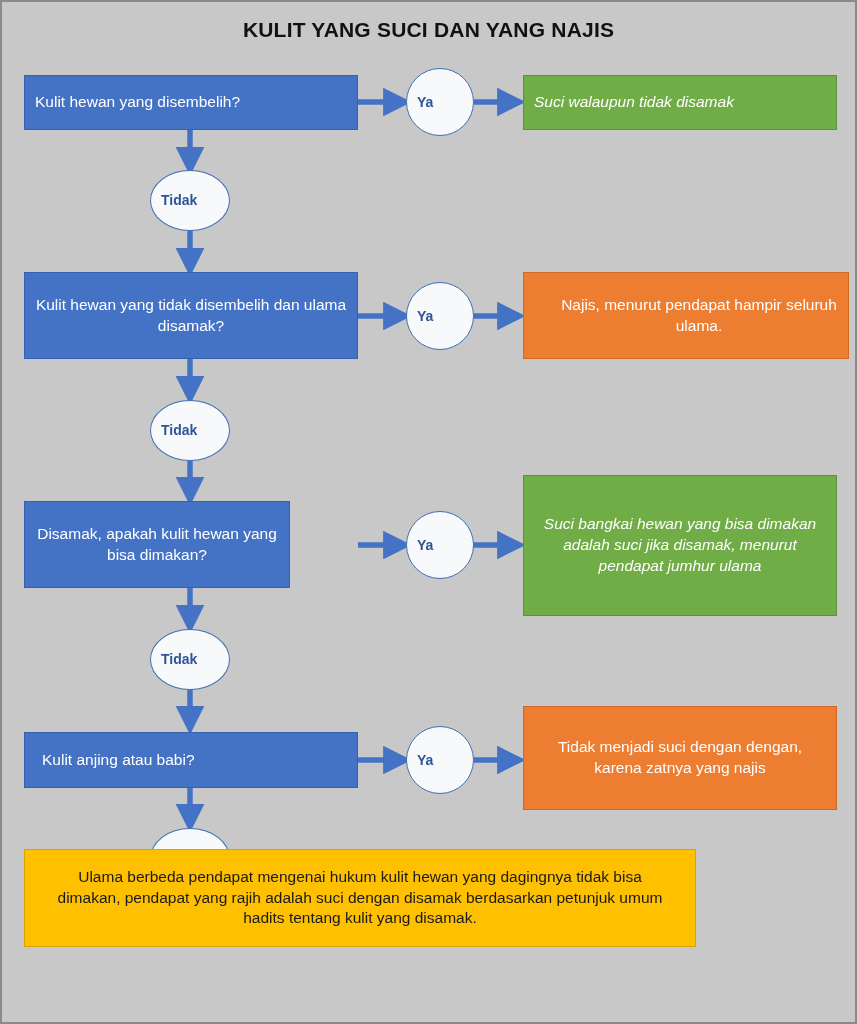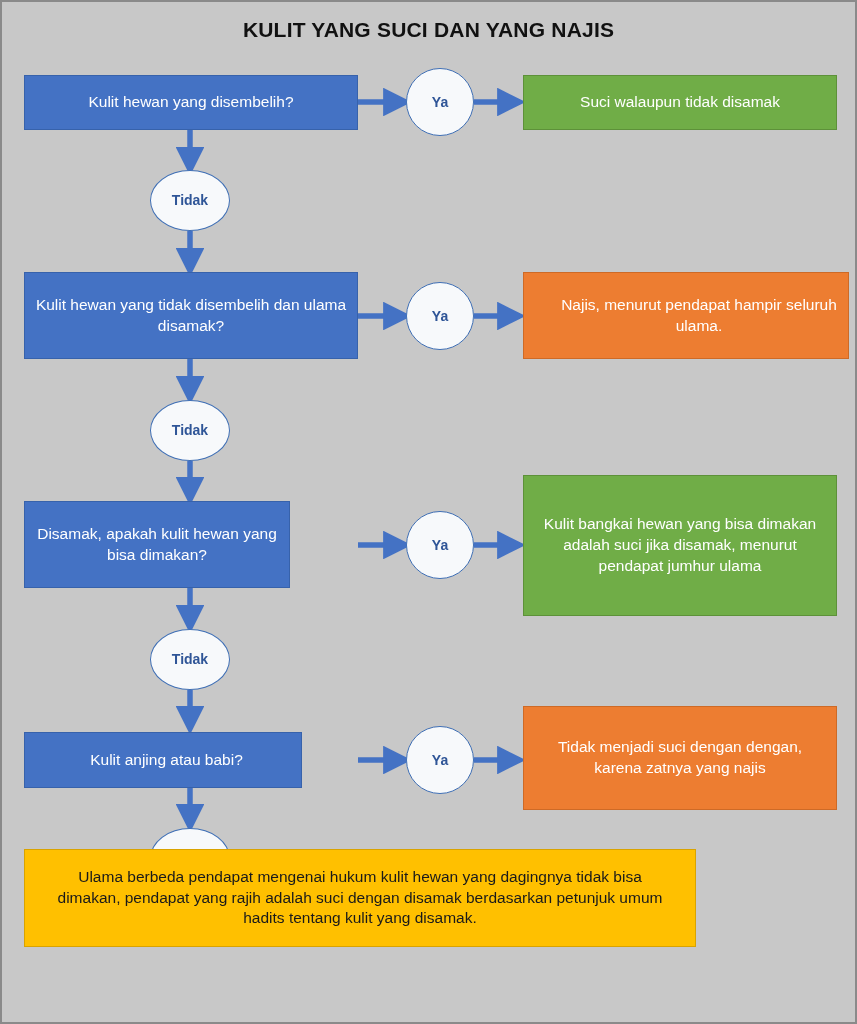--- a/index.html
+++ b/index.html
@@ -39,39 +39,40 @@
     font-size: 21px;
     font-weight: bold;
     color: #111111;
     letter-spacing: 0.2px;
   }
 
   .node {
     position: absolute;
     display: flex;
     align-items: center;
-    justify-content: center;
+    justify-content: flex-start;
     text-align: center;
     line-height: 1.35;
     padding: 4px 10px;
   }
 
   .box {
     font-size: 15.5px;
     color: #ffffff;
   }
 
   .box-blue {
     background: #4472c4;
     border: 1px solid #3762ab;
   }
 
   .box-green {
     background: #70ad47;
     border: 1px solid #5d9139;
+    font-style: italic;
   }
 
   .box-orange {
     background: #ed7d31;
     border: 1px solid #ce6a26;
   }
 
   .box-yellow {
     background: #ffc000;
     border: 1px solid #d9a300;
@@ -164,28 +165,28 @@
 
   <div class="node box box-blue" style="left:22px; top:499px; width:266px; height:87px;">
     <span>Disamak, apakah kulit hewan yang bisa dimakan?</span>
   </div>
 
   <div class="node ellipse" style="left:404px; top:509px; width:68px; height:68px;">
     <span>Ya</span>
   </div>
 
   <div class="node box box-green" style="left:521px; top:473px; width:314px; height:141px;">
-    <span>Kulit bangkai hewan yang bisa dimakan adalah suci jika disamak, menurut pendapat jumhur ulama</span>
+    <span>Suci bangkai hewan yang bisa dimakan adalah suci jika disamak, menurut pendapat jumhur ulama</span>
   </div>
 
   <div class="node ellipse" style="left:148px; top:627px; width:80px; height:61px;">
     <span>Tidak</span>
   </div>
 
-  <div class="node box box-blue" style="left:22px; top:730px; width:278px; height:56px;padding-left:17px;">
+  <div class="node box box-blue" style="left:22px; top:730px; width:334px; height:56px;padding-left:17px;">
     <span>Kulit anjing atau babi?</span>
   </div>
 
   <div class="node ellipse" style="left:404px; top:724px; width:68px; height:68px;">
     <span>Ya</span>
   </div>
 
   <div class="node box box-orange" style="left:521px; top:704px; width:314px; height:104px;">
     <span>Tidak menjadi suci dengan dengan, karena zatnya yang najis</span>
   </div>

